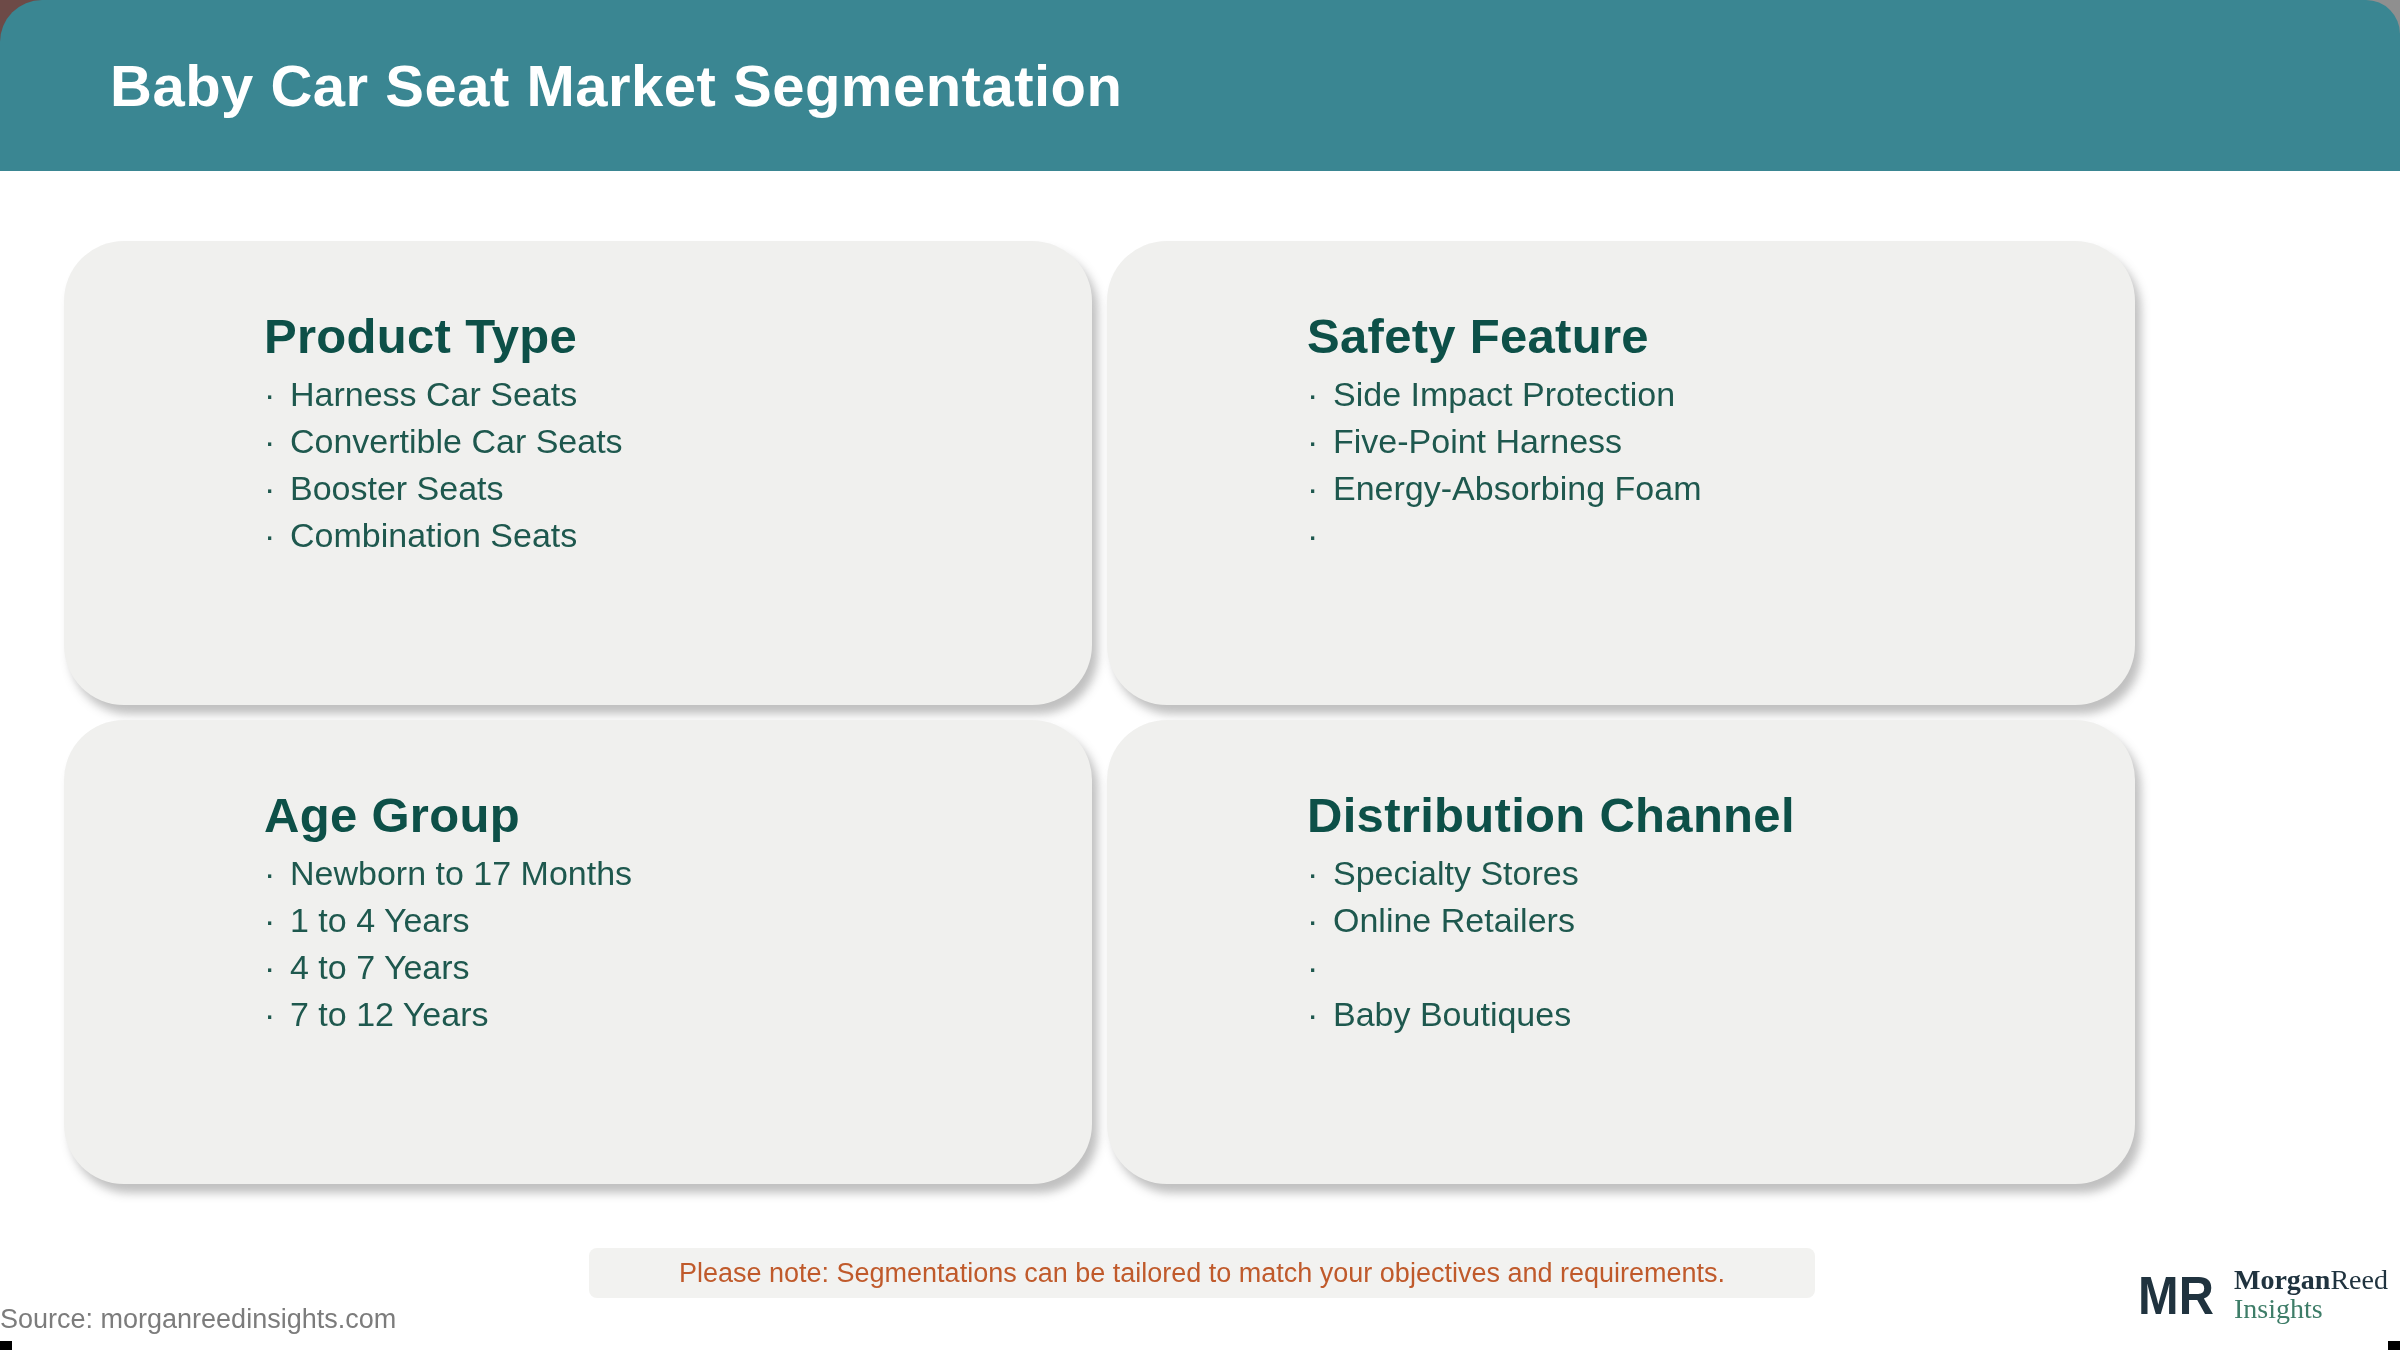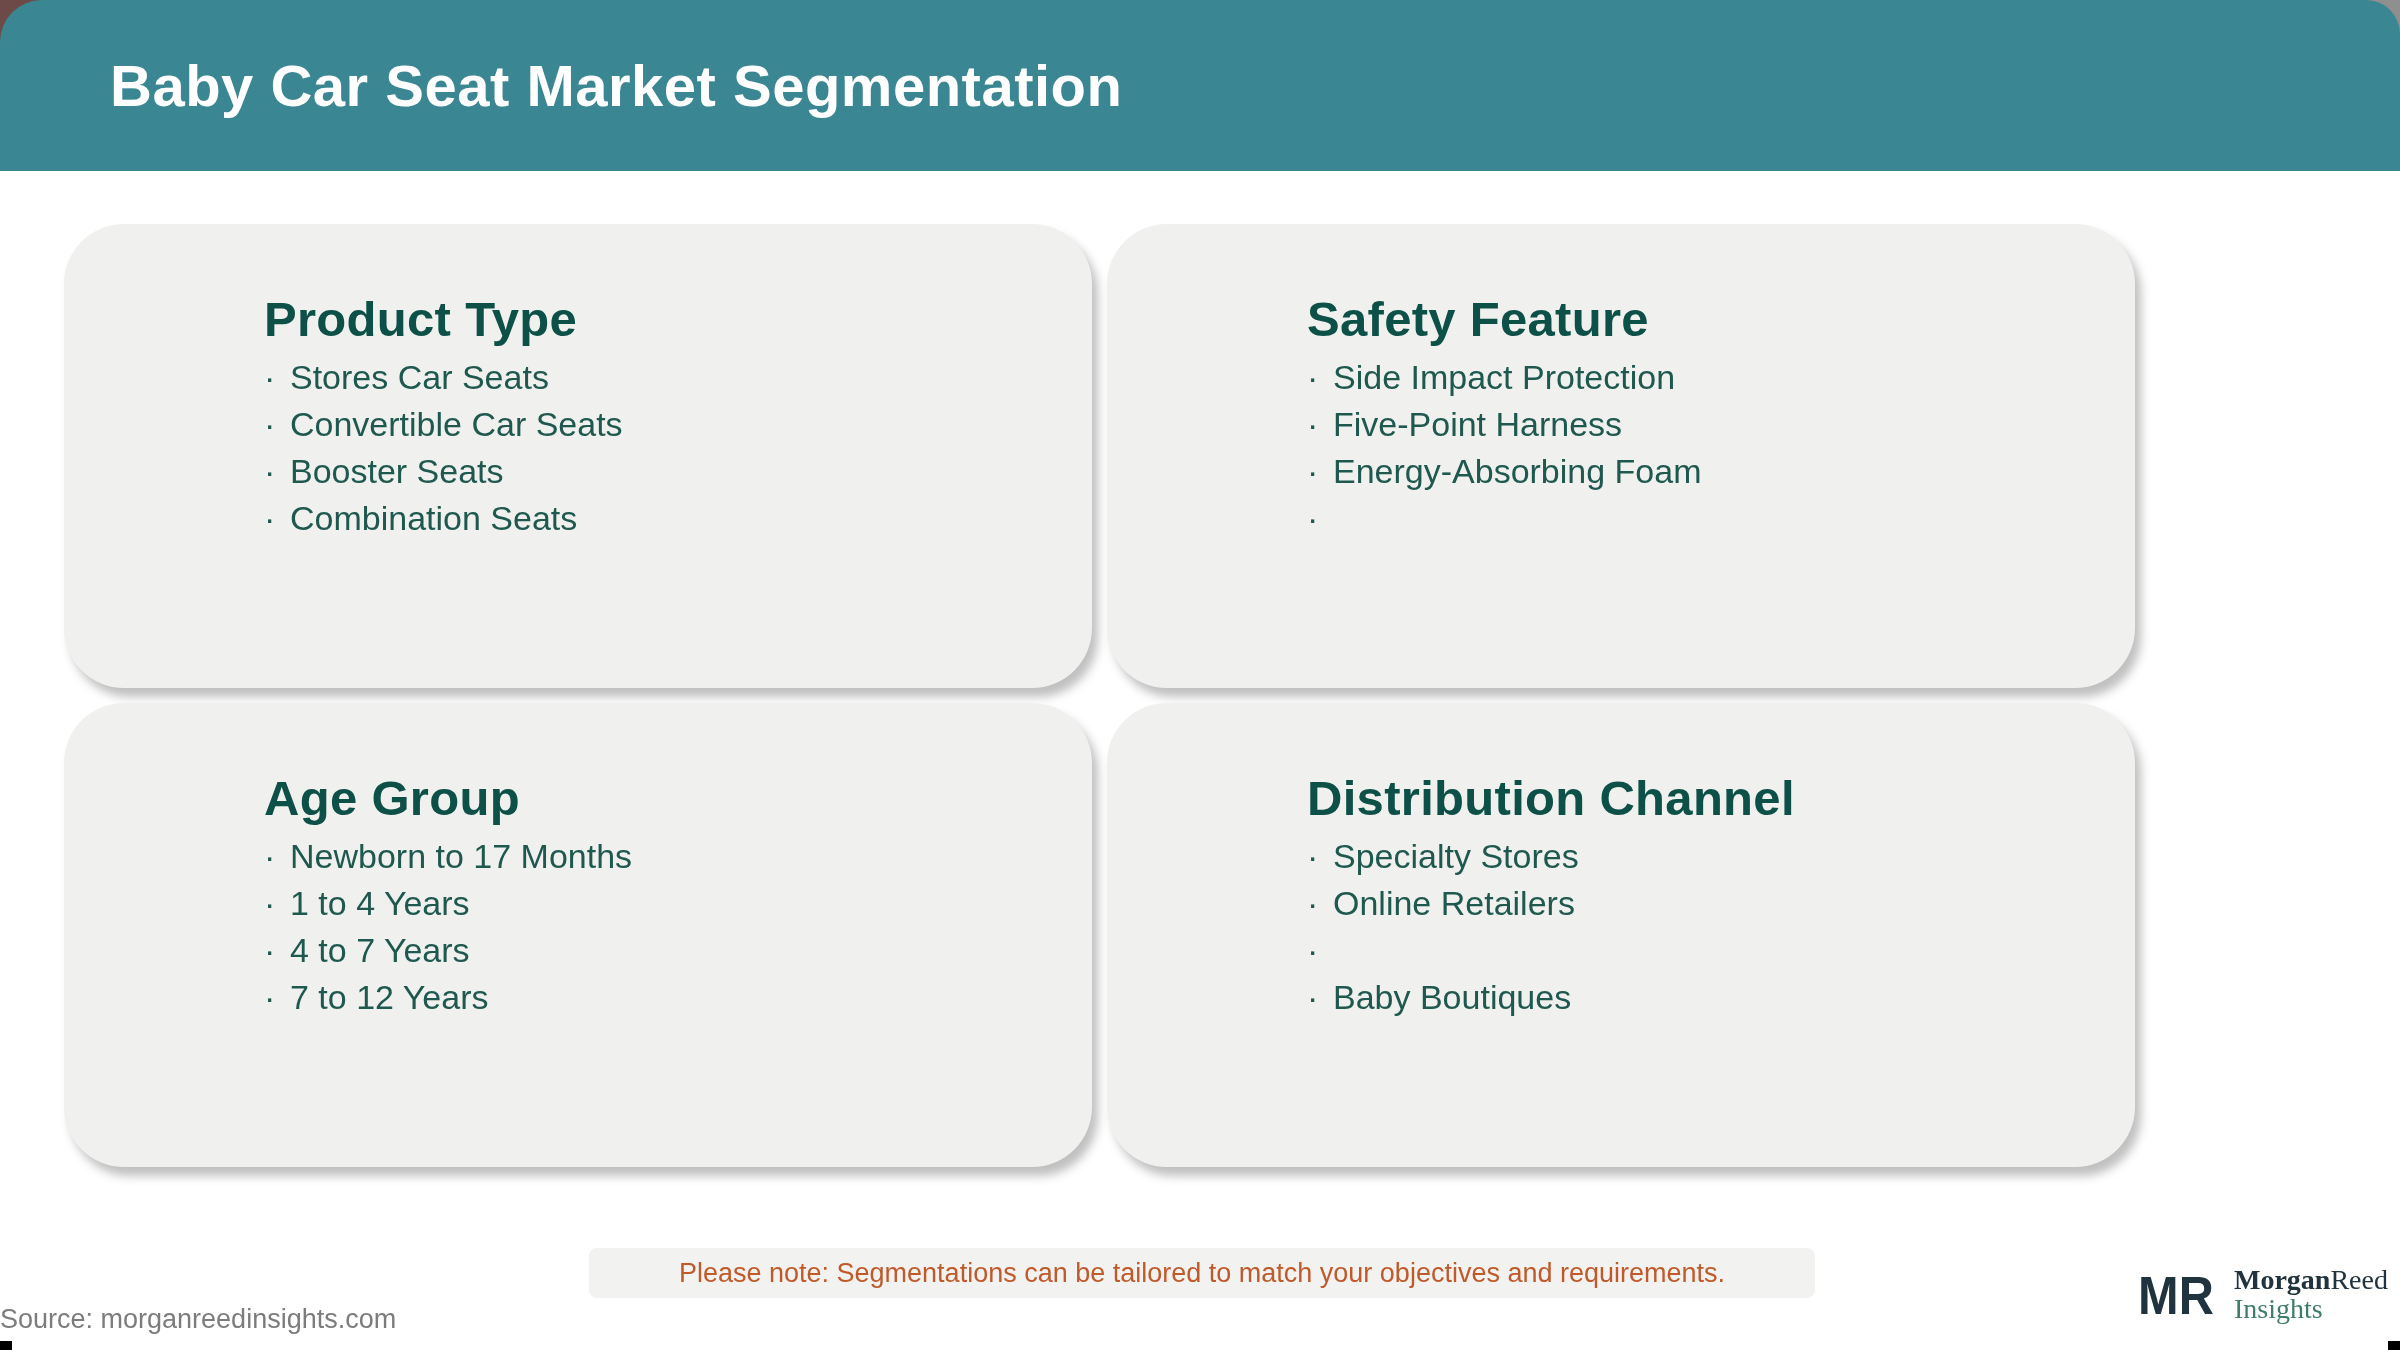--- a/index.html
+++ b/index.html
@@ -48,21 +48,21 @@
     padding-left: 110px;
     color: #ffffff;
     font-size: 58px;
     font-weight: bold;
     letter-spacing: 0.5px;
   }
 
   .cards {
     position: absolute;
     left: 64px;
-    top: 224px;
+    top: 241px;
     width: 2178px;
     height: 973px;
     display: grid;
     grid-template-columns: 1028px 1028px;
     grid-template-rows: 464px 464px;
     column-gap: 122px;
     row-gap: 45px;
     z-index: 1;
     gap: 15px;
   }
@@ -169,21 +169,21 @@
     <h1>Baby Car Seat Market Segmentation</h1>
   </header>
 
   <main class="cards">
 
     <section class="card">
       <h2>Product Type</h2>
       <ul>
         <li>
             <span class="dot">·</span>
-            <span>Stores Car Seats</span>
+            <span>Harness Car Seats</span>
           </li>
         <li>
             <span class="dot">·</span>
             <span>Convertible Car Seats</span>
           </li>
         <li>
             <span class="dot">·</span>
             <span>Booster Seats</span>
           </li>
         <li>

